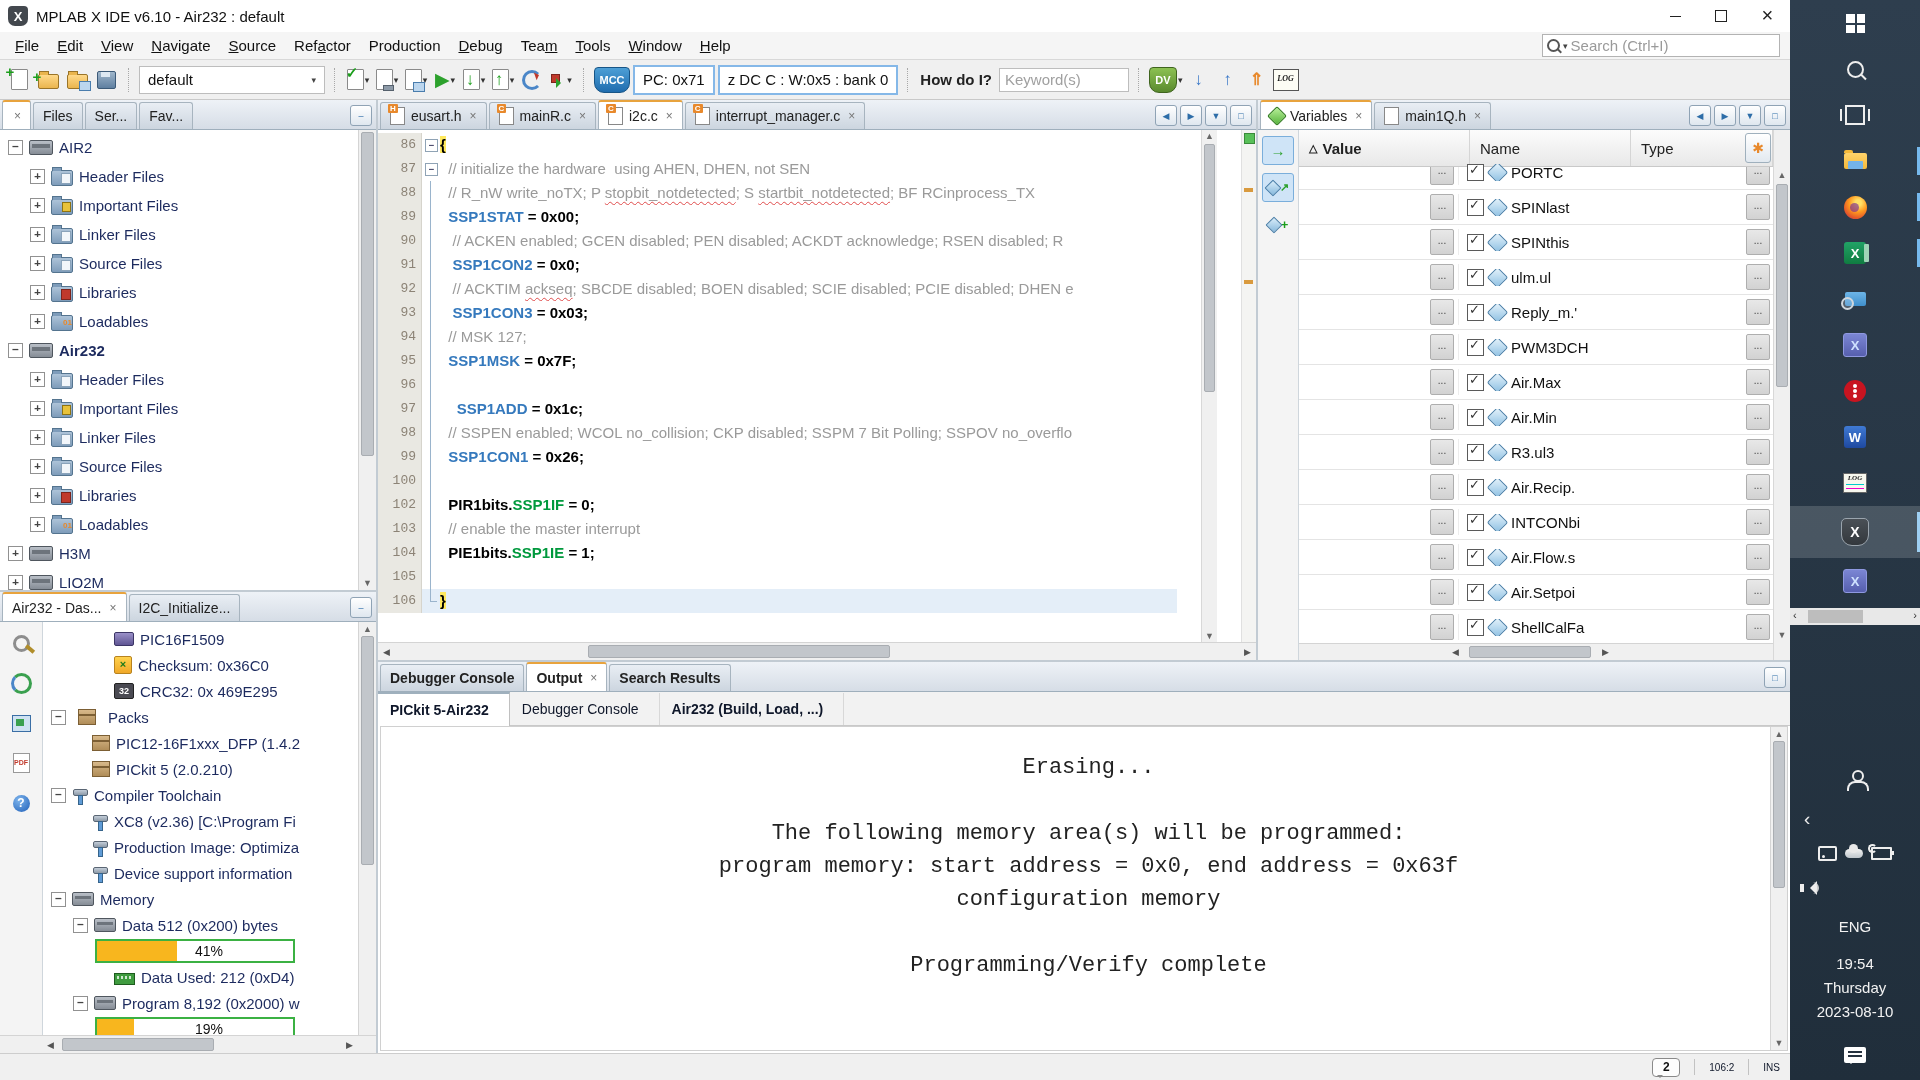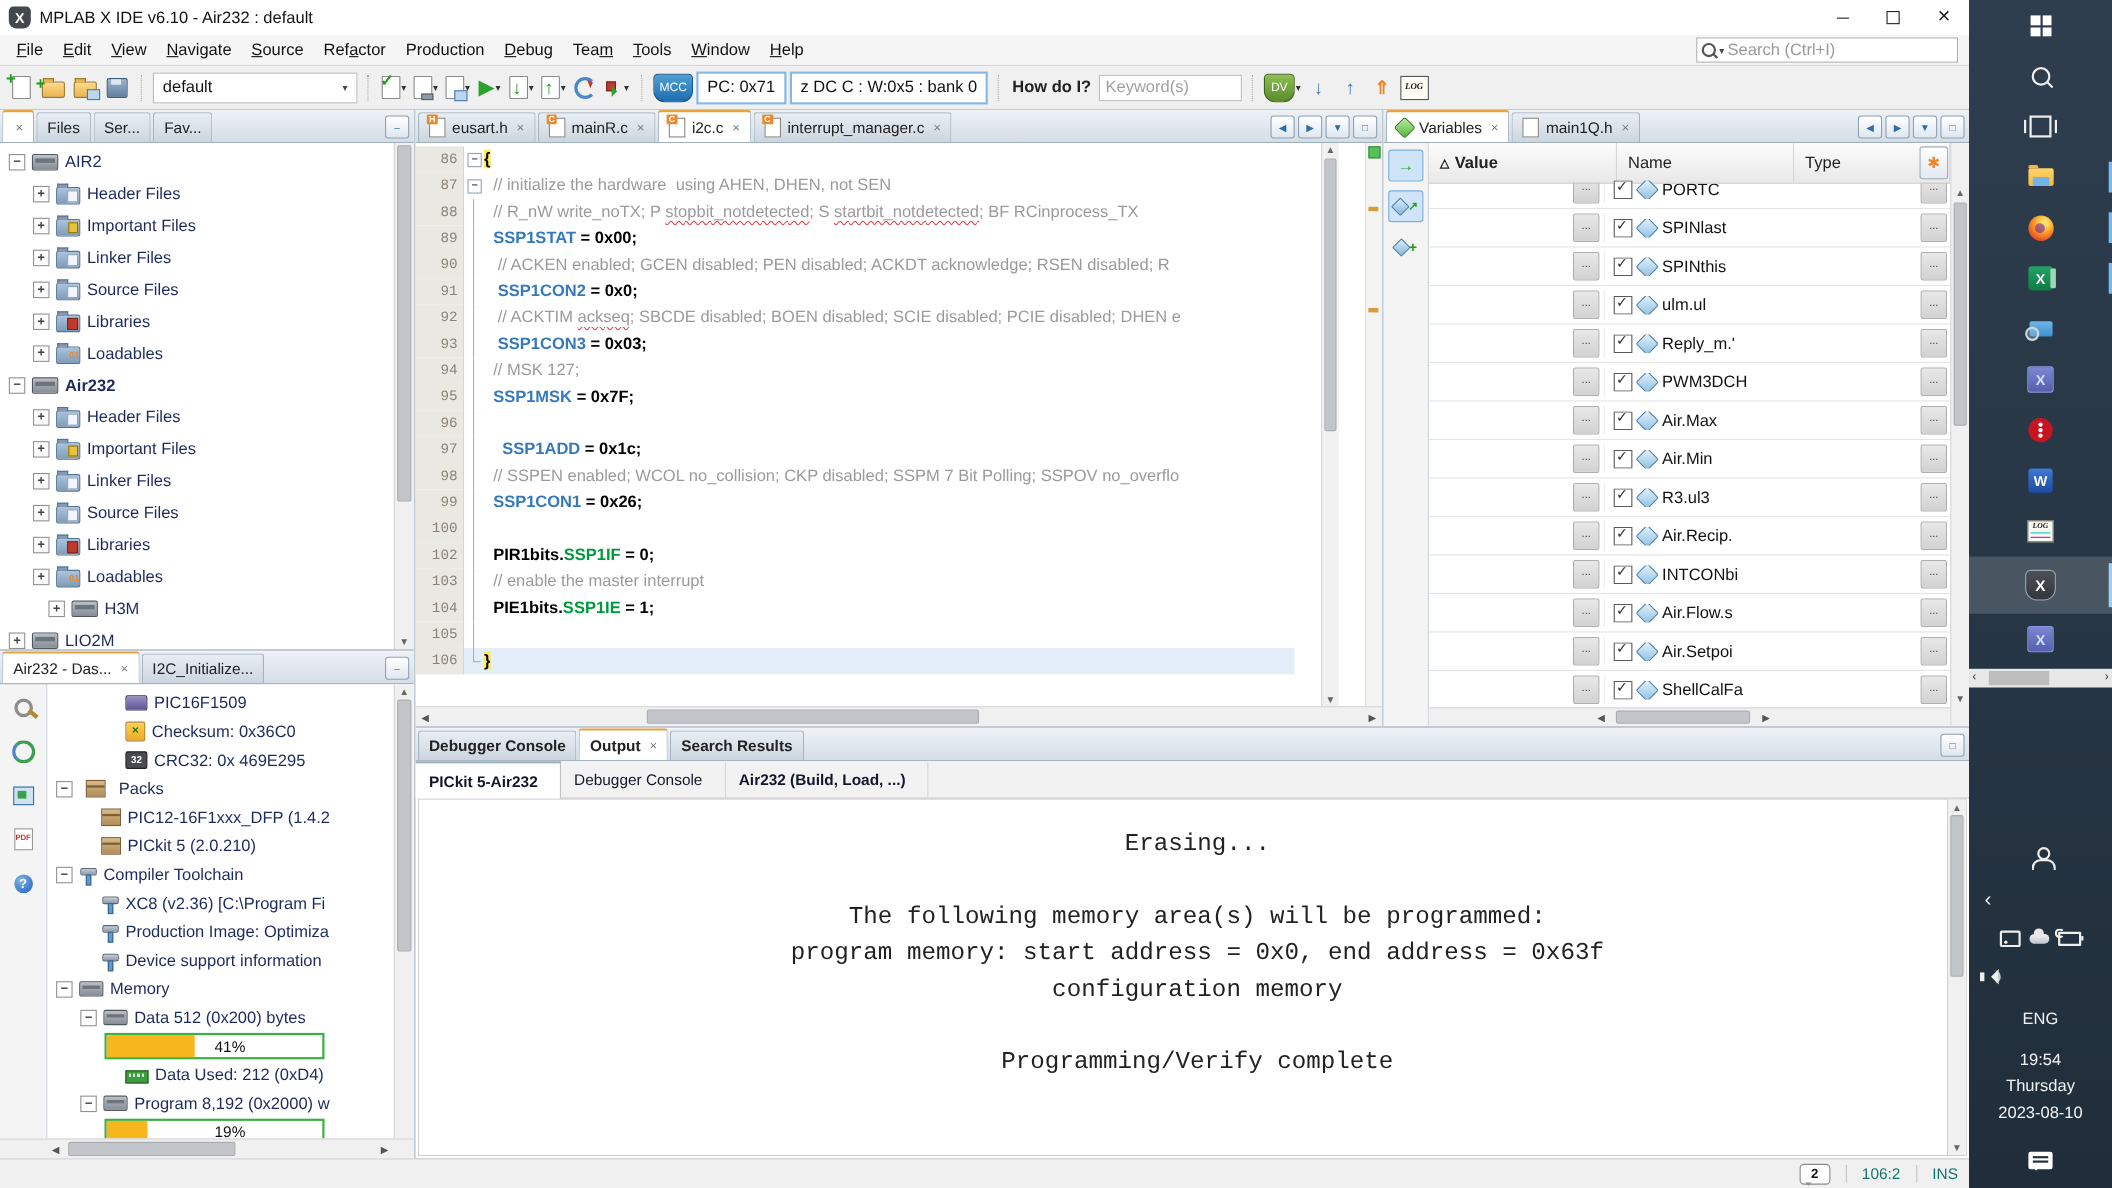--- a/index.html
+++ b/index.html
@@ -43,21 +43,21 @@
   .ihammer{position:absolute;right:-2px;bottom:-2px;width:9px;height:4px;background:#8d9aa8;border:1px solid #55606c;}
   .irun{color:#2ca12c;font-size:19px;line-height:19px;}
   .iarr-dn{color:#1b9e1b;font-weight:bold;font-size:17px;}
   .iarr-up{color:#1b9e1b;font-weight:bold;font-size:17px;}
   .irefresh{width:14px;height:14px;border:3px solid #4a86c8;border-radius:50%;border-right-color:transparent;position:relative;}
   .irefresh::after{content:"";position:absolute;right:-4px;top:-2px;border:4px solid transparent;border-left-color:#c0392b;transform:rotate(-20deg);}
   .ibp{width:16px;height:16px;position:relative;}
   .ibp::before{content:"";position:absolute;left:1px;top:2px;width:7px;height:7px;background:#c0392b;border:1px solid #7d241c;}
   .ibp::after{content:"";position:absolute;right:0;bottom:0;border:5px solid transparent;border-left-color:#2ca12c;}
   .ishield{width:34px;height:24px;border-radius:4px 4px 10px 10px;display:flex;align-items:center;justify-content:center;
-           color:#fff;font-weight:normal;}
+           color:#fff;font-weight:bold;}
   .ishield.mcc{background:linear-gradient(#4d9fd6,#1f6cae);border:1px solid #175587;font-size:11px;}
   .ishield.dv{width:26px;background:linear-gradient(#8cc152,#5a8a2e);border:1px solid #3f641e;font-size:11px;}
   .regbox{height:26px;border:2px solid #85b8e8;background:#fff;display:flex;align-items:center;padding:0 8px;color:#111;flex:none;}
   .howdoi{font-weight:bold;color:#222;margin:0 4px 0 2px;}
   .kwinput{width:118px;height:22px;border:1px solid #bdbdbd;background:#fff;color:#a0a0a0;display:flex;align-items:center;padding:0 5px;}
   .ilog{width:24px;height:20px;background:#fdfdf5;border:1px solid #555;font:italic bold 8px/18px "Liberation Serif",serif;text-align:center;}
   
   .main{flex:1;display:flex;min-height:0;background:#c9d2da;}
   .leftcol{width:376px;flex:none;display:flex;flex-direction:column;border-right:2px solid #c2cbd3;background:#fff;}
   .rightregion{flex:1;display:flex;flex-direction:column;min-width:0;}
@@ -201,21 +201,21 @@
   .console{flex:1;display:flex;min-height:0;border:1px solid #d0d0d0;margin:0 2px 2px 2px;background:#fff;}
   .clines{flex:1;padding:24px 0 0 26px;overflow:hidden;text-align:center;}
   .oline{font:22px/33px "Liberation Mono",monospace;color:#222;white-space:pre;}
   
   .statusbar{height:26px;background:#f0f0f0;border-top:1px solid #cdcdcd;display:flex;align-items:center;flex:none;padding:0 10px;}
   .sb-right{margin-left:auto;display:flex;align-items:center;gap:14px;}
   .bubble{min-width:20px;height:17px;border:1px solid #8a8a8a;border-radius:4px;background:#fdfdfd;position:relative;
           font:bold 12px/16px "Liberation Sans",sans-serif;text-align:center;padding:0 3px;color:#111;}
   .bubble::after{content:"";position:absolute;left:4px;bottom:-5px;border:3px solid transparent;border-top-color:#8a8a8a;}
   .sep{width:1px;height:16px;background:#c2c2c2;}
-  .sbtxt{color:#0f766e;font-size:14px;}
+  .sbtxt{color:#0f172a;font-size:10px;}
   
   .taskbar{position:absolute;right:0;top:0;width:130px;height:1080px;background:linear-gradient(#2e3e4e,#202e3b);
            display:flex;flex-direction:column;align-items:stretch;color:#fff;}
   .tbi{height:46px;position:relative;display:flex;align-items:center;justify-content:center;flex:none;}
   .tbi.running::after{content:"";position:absolute;right:0;top:9px;bottom:9px;width:3px;background:#76b9ed;}
   .tbi.active{background:rgba(255,255,255,.16);height:52px;}
   .tbi.active::after{content:"";position:absolute;right:0;top:6px;bottom:6px;width:3px;background:#9ecff2;}
   .wgrid{width:19px;height:19px;background:
      linear-gradient(#fff,#fff) 0 0/9px 9px no-repeat,
      linear-gradient(#fff,#fff) 11px 0/8px 9px no-repeat,
@@ -502,21 +502,21 @@
                 <div class="trow" style="padding-left: 30px;">
                   <span class="exp plus"></span>
                   <span class="ic ic-folder lib"></span>
                   <span class="tlabel">Libraries</span>
                 </div>
                 <div class="trow" style="padding-left: 30px;">
                   <span class="exp plus"></span>
                   <span class="ic ic-folder load"></span>
                   <span class="tlabel">Loadables</span>
                 </div>
-                <div class="trow" style="padding-left: 8px; margin-left: 36px;">
+                <div class="trow" style="padding-left: 8px;">
                   <span class="exp plus"></span>
                   <span class="ic ic-chip"></span>
                   <span class="tlabel">H3M</span>
                 </div>
                 <div class="trow" style="padding-left: 8px;">
                   <span class="exp plus"></span>
                   <span class="ic ic-chip"></span>
                   <span class="tlabel">LIO2M</span>
                 </div>
               </div>

